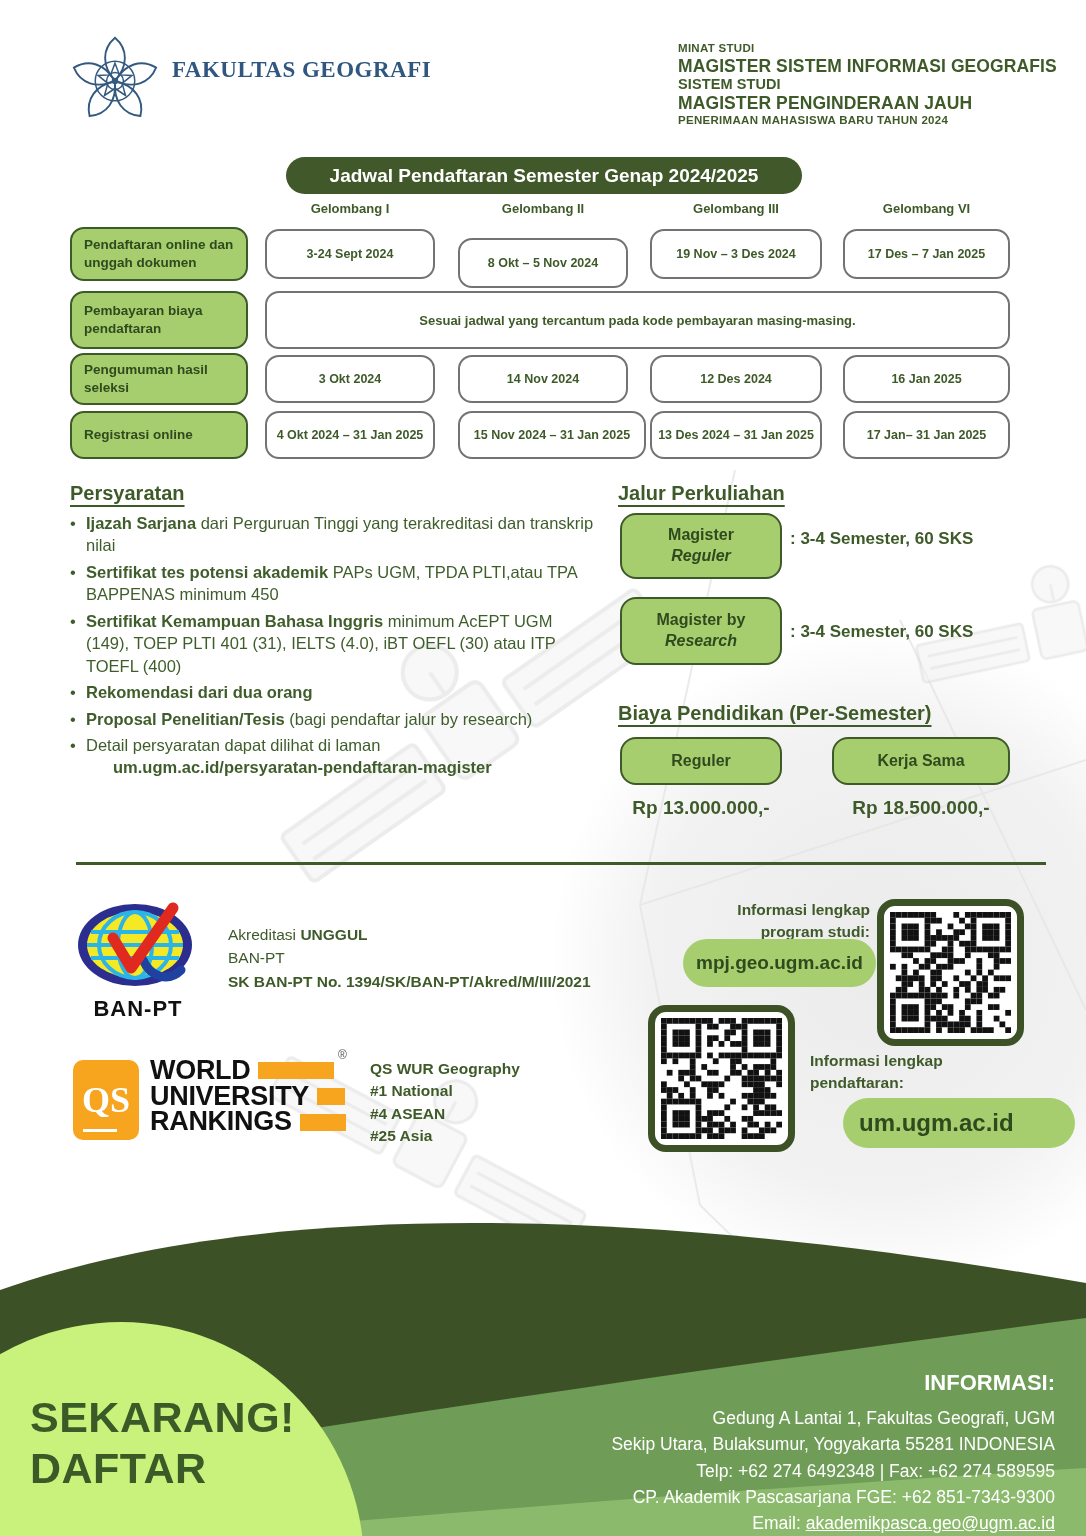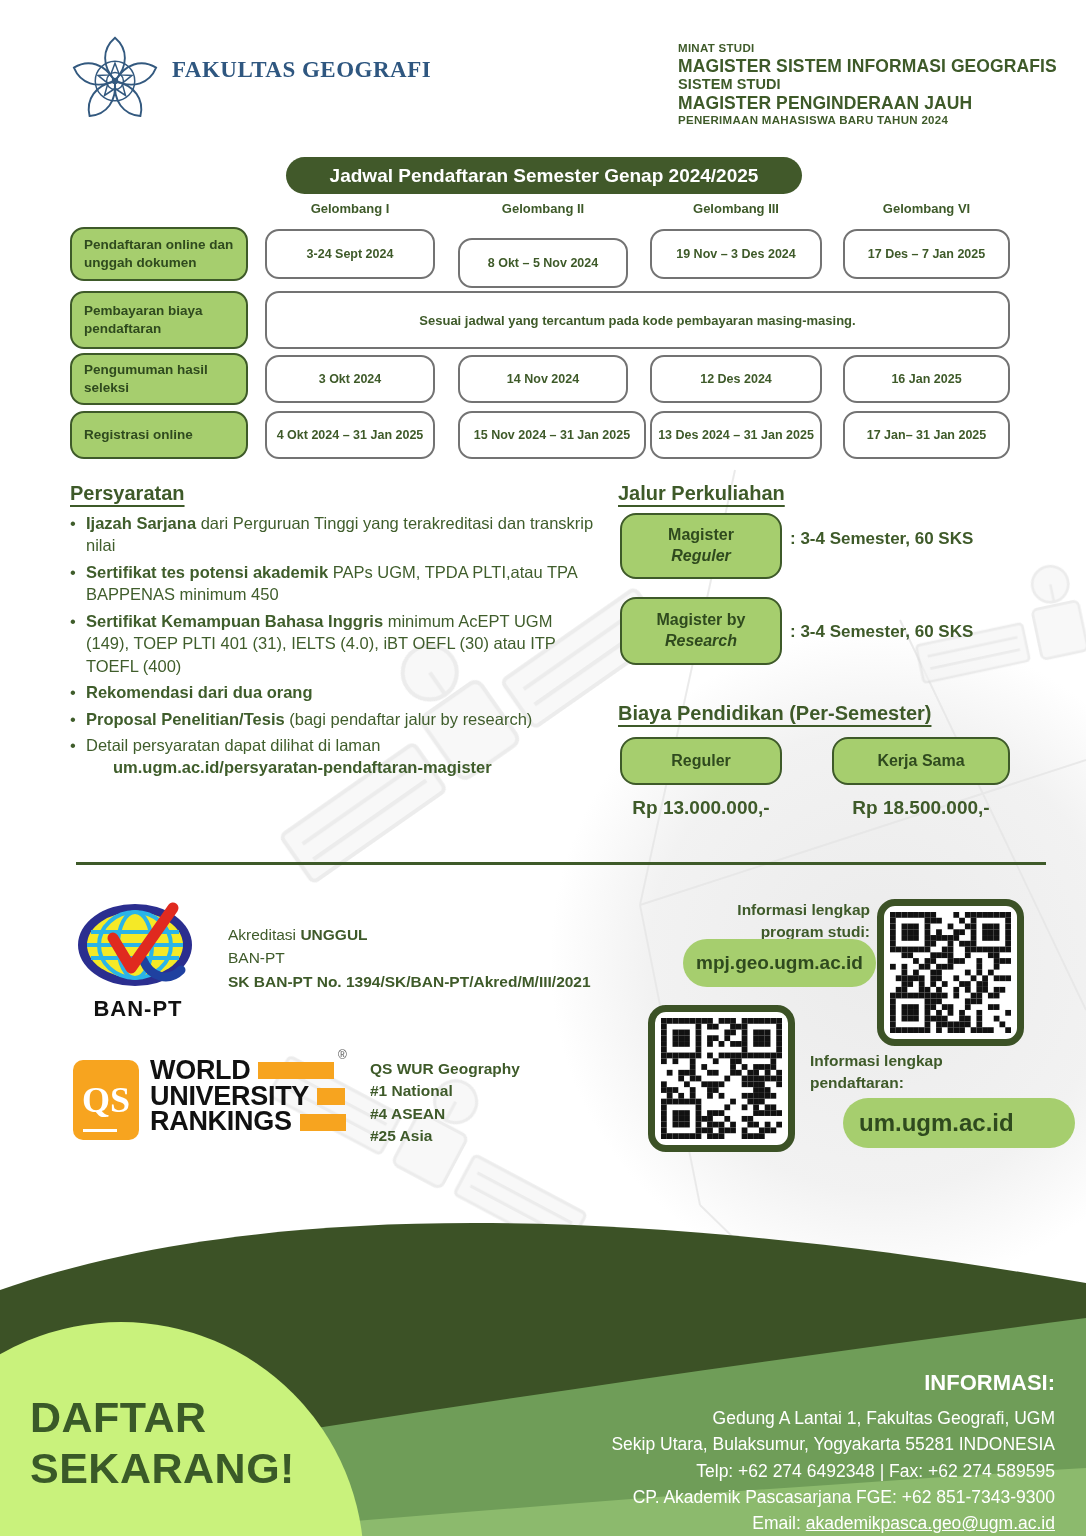--- a/index.html
+++ b/index.html
@@ -747,22 +747,22 @@
   </div>
   <div class="pill z1" style="left:795px;top:1098px;width:232px;height:50px;padding-left:16px;font-size:24px;margin-left:48px;">um.ugm.ac.id</div>
 
   <svg class="waves" viewBox="0 0 1086 386" xmlns="http://www.w3.org/2000/svg" preserveAspectRatio="none">
     <path d="M0,140 C250,52 620,52 1086,133 L1086,386 L0,386 Z" fill="#3c5226"></path>
     <path d="M0,330 C350,270 720,216 1086,168 L1086,386 L0,386 Z" fill="#6f9d58"></path>
     <path d="M180,386 C500,358 820,334 1086,318 L1086,386 Z" fill="#8cba6d"></path>
   </svg>
   <div class="cta-circle"></div>
   <div class="cta-text">
+    <div>SEKARANG!</div>
     <div>DAFTAR</div>
-    <div>SEKARANG!</div>
   </div>
 
   <div class="info">
     <div class="t">INFORMASI:</div>
     <div>Gedung A Lantai 1, Fakultas Geografi, UGM</div>
     <div>Sekip Utara, Bulaksumur, Yogyakarta 55281 INDONESIA</div>
     <div>Telp: +62 274 6492348 | Fax: +62 274 589595</div>
     <div>CP. Akademik Pascasarjana FGE: +62 851-7343-9300</div>
     <div><span>Email: </span><span class="lnk">akademikpasca.geo@ugm.ac.id</span></div>
     <div><span>Website: </span><span class="lnk">mpj.geo.ugm.ac.id</span></div>

